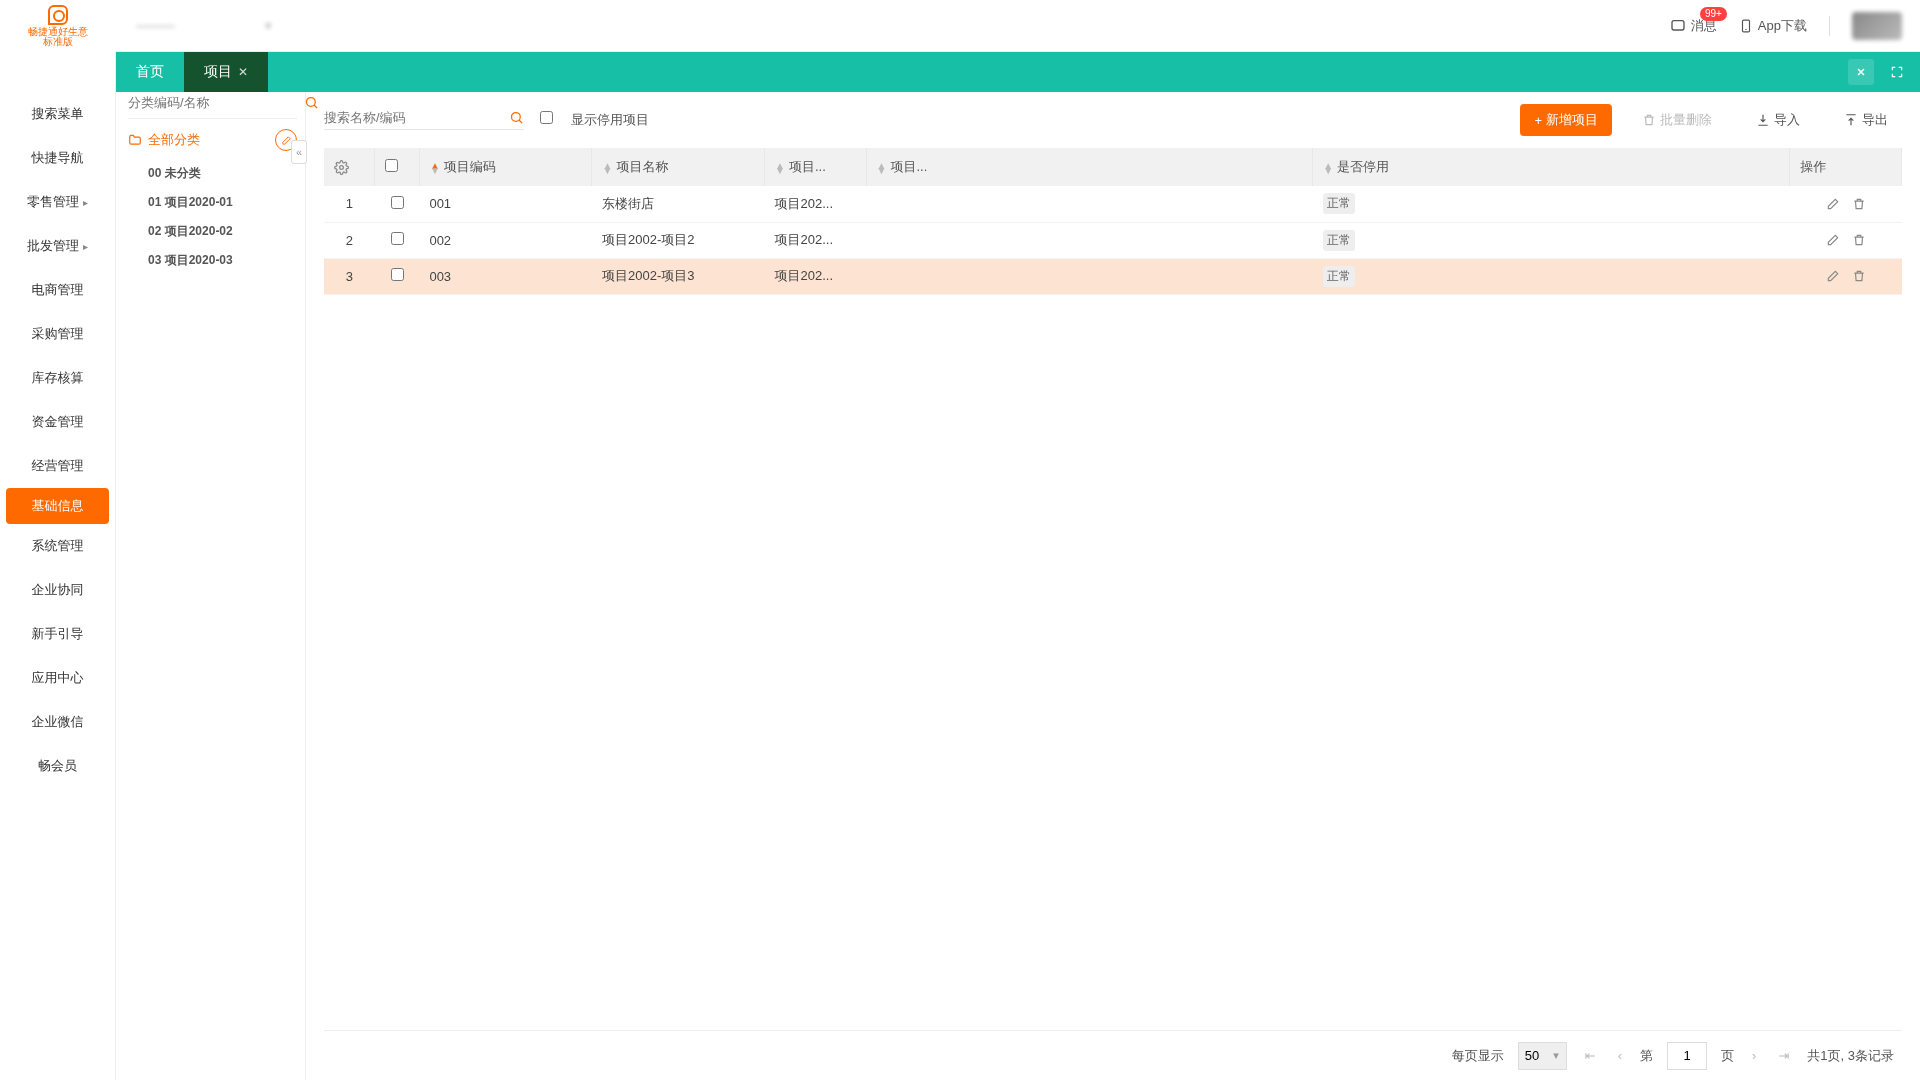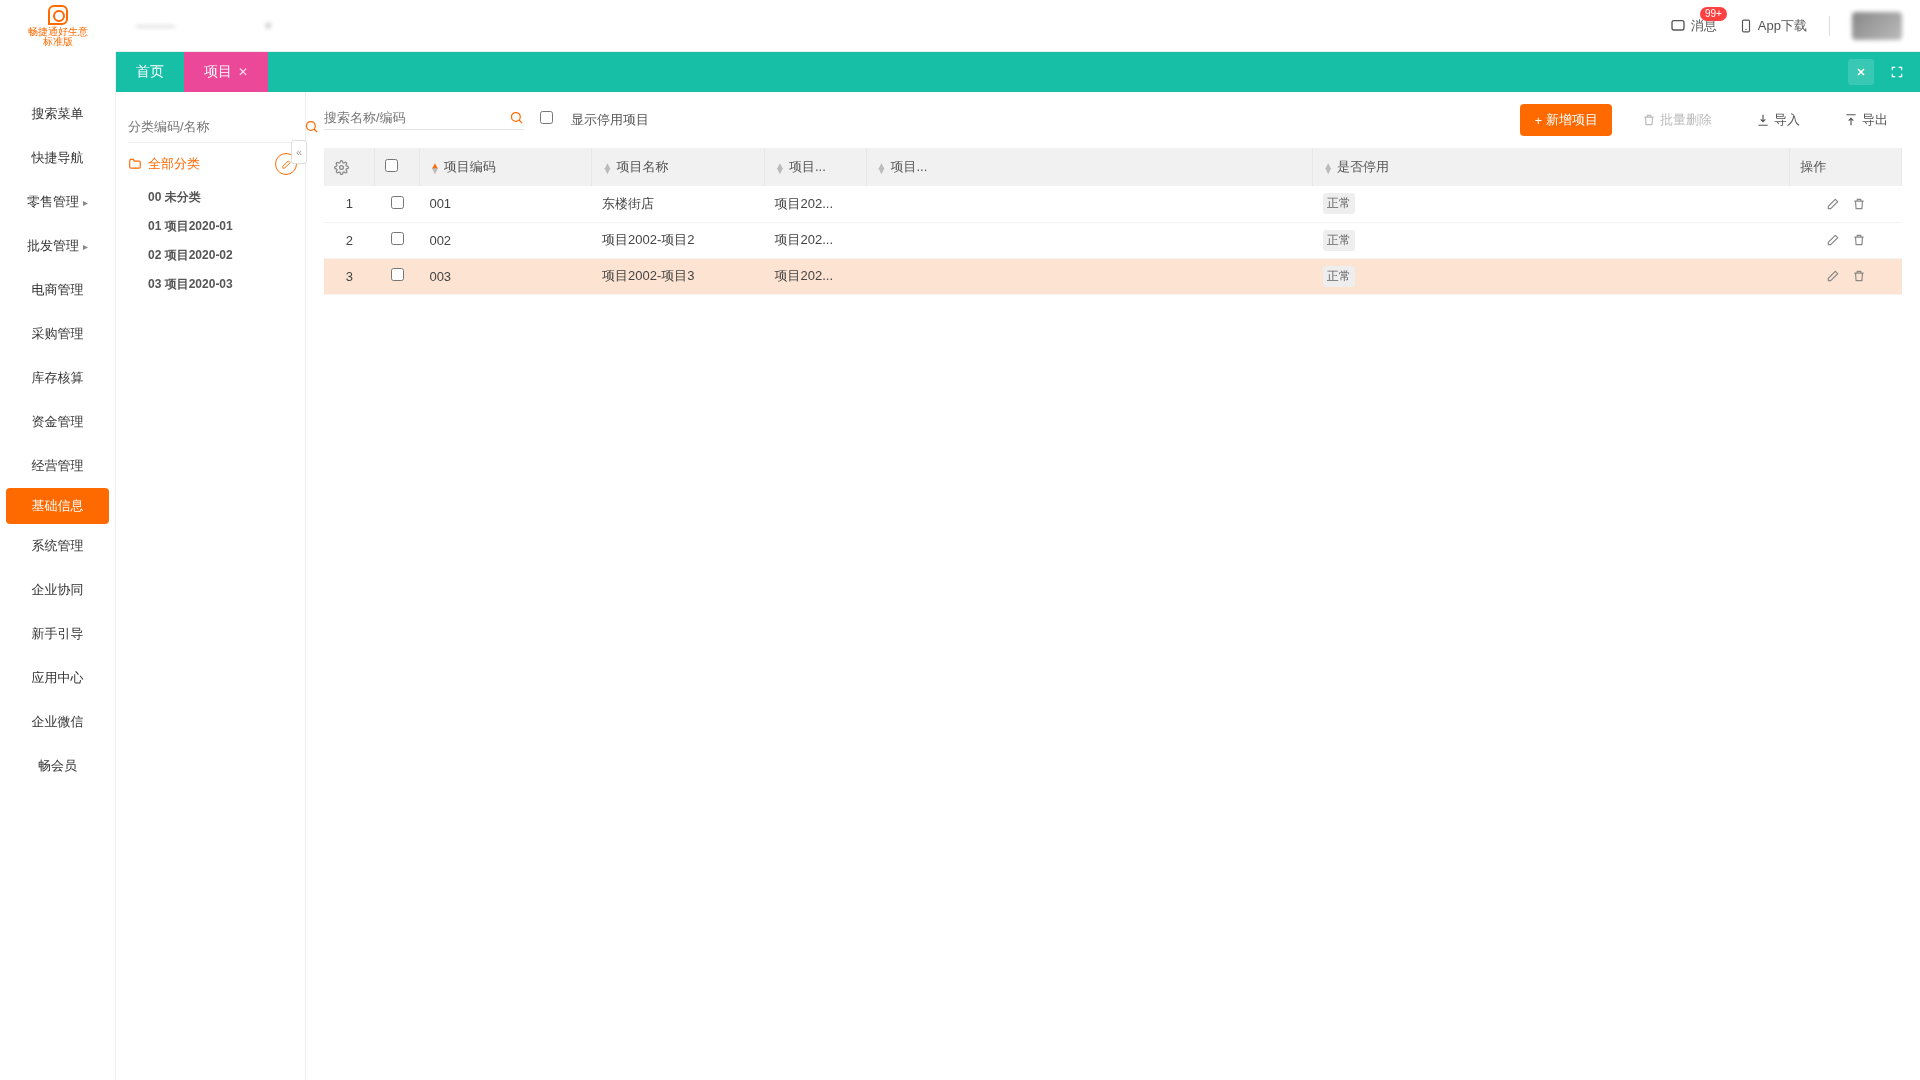--- a/index.html
+++ b/index.html
@@ -17,37 +17,37 @@
 .topbar-spacer { flex: 1; }
 .top-actions { display: flex; align-items: center; gap: 22px; padding-right: 18px; }
 .top-action { display: flex; align-items: center; gap: 5px; font-size: 13px; color: #555; cursor: pointer; position: relative; }
 .badge { position: absolute; top: -10px; right: -10px; background: #ff4040; color: #fff; font-size: 10px; border-radius: 8px; padding: 0 5px; line-height: 14px; }
 .avatar { width: 50px; height: 28px; background: linear-gradient(135deg,#888,#bbb); border-radius: 4px; filter: blur(2px); }
 .divider-v { width: 1px; height: 20px; background: #ddd; }
 
 
 .tabbar { height: 40px; background: #17bfa6; display: flex; align-items: center; padding-left: 116px; position: relative; }
 .tab { height: 40px; padding: 0 20px; display: flex; align-items: center; gap: 6px; color: #fff; font-size: 14px; cursor: pointer; }
-.tab.active { background: #ec4899; justify-content: flex-end; }
+.tab.active { background: #14532d; justify-content: flex-end; }
 .tab .tab-close { font-size: 12px; opacity: .8; }
 .tabbar-right { position: absolute; right: 10px; display: flex; gap: 10px; }
 .tab-icon-btn { width: 26px; height: 26px; display: flex; align-items: center; justify-content: center; color: #fff; cursor: pointer; }
 .tab-icon-btn.closebg { background: rgba(255,255,255,.15); border-radius: 3px; }
 
 
 .leftnav { position: absolute; left: 0; top: 52px; width: 116px; bottom: 0; background: #fff; border-right: 1px solid #eee; padding-top: 40px; }
 .nav-item { height: 44px; display: flex; align-items: center; justify-content: center; gap: 4px; font-size: 13px; color: #333; cursor: pointer; position: relative; }
 .nav-item.active { background: #ff6a00; color: #fff; border-radius: 4px; margin: 0 6px; height: 36px; }
 .nav-item .caret { font-size: 10px; color: #888; }
 
 
 .content { position: absolute; left: 116px; top: 92px; right: 0; bottom: 0; display: flex; }
 
 
-.tree-panel { width: 190px; border-right: 1px solid #eee; padding: 27px 8px 12px 12px; position: relative; }
+.tree-panel { width: 190px; border-right: 1px solid #eee; padding: 3px 8px 12px 12px; position: relative; }
 .tree-search { display: flex; align-items: center; border-bottom: 1px solid #eee; padding-bottom: 8px; margin-bottom: 10px; }
 .tree-search input { border: none; outline: none; flex: 1; font-size: 13px; color: #666; }
 .tree-search .sicon { color: #ff6a00; font-size: 15px; }
 .tree-header { display: flex; align-items: center; gap: 6px; color: #ff6a00; font-size: 13px; margin-bottom: 8px; }
 .tree-header .folder { font-size: 14px; }
 .edit-circle { margin-left: auto; width: 22px; height: 22px; border: 1px solid #ff6a00; border-radius: 50%; display: flex; align-items: center; justify-content: center; color: #ff6a00; font-size: 12px; }
 .collapse-handle { position: absolute; right: -2px; top: 48px; width: 16px; height: 24px; border: 1px solid #ddd; border-radius: 3px; background: #fff; display: flex; align-items: center; justify-content: center; font-size: 11px; color: #999; cursor: pointer; }
 .tree-item { padding: 6px 4px 6px 20px; font-size: 12px; color: #555; cursor: pointer; font-weight: bold; }
 
 
@@ -344,14 +344,29 @@
                   <svg width="14" height="14" viewBox="0 0 24 24" fill="none" stroke="#888" stroke-width="2">
                     <path d="M4 7h16M9 7V4h6v3M6 7l1 13h10l1-13"></path>
                   </svg>
                 </span>
               </div>
             </td>
           </tr>
         </tbody>
     </table>
 
+    <div class="pager">
+      <span>每页显示</span>
+      <span class="pg-select">
+        <select><option>50</option></select>
+        <span class="dd">▾</span>
+      </span>
+      <span class="pbtn">⇤</span>
+      <span class="pbtn">‹</span>
+      <span>第</span>
+      <input value="1" style="">
+      <span>页</span>
+      <span class="pbtn">›</span>
+      <span class="pbtn">⇥</span>
+      <span>共1页, 3条记录</span>
+    </div>
   </div>
 </div>
 
 </body></html>

